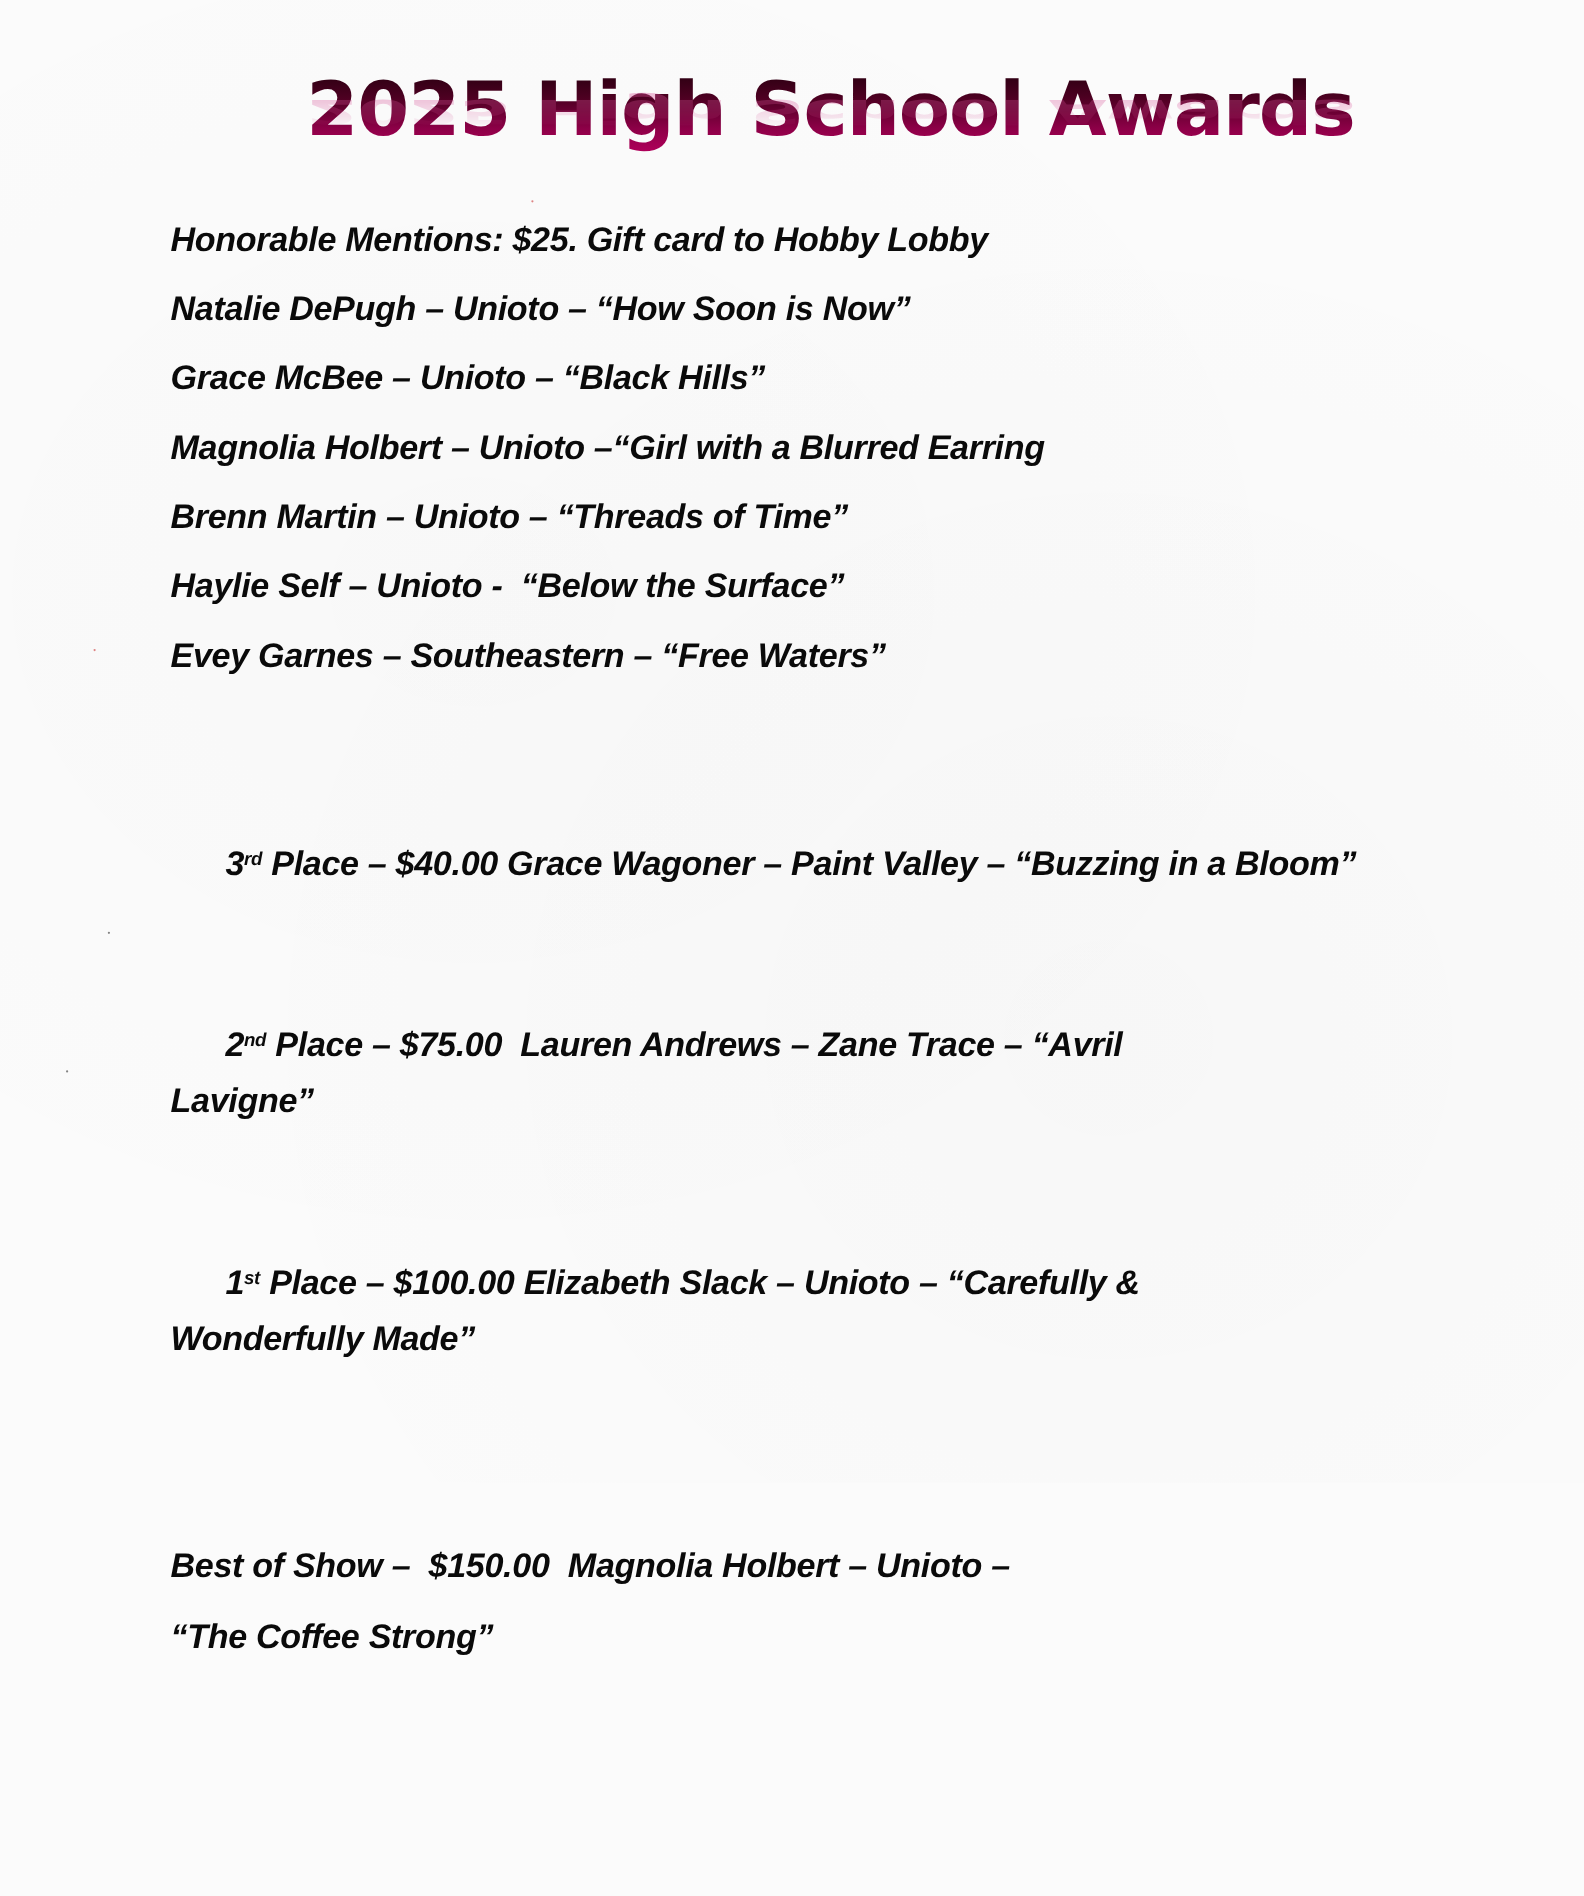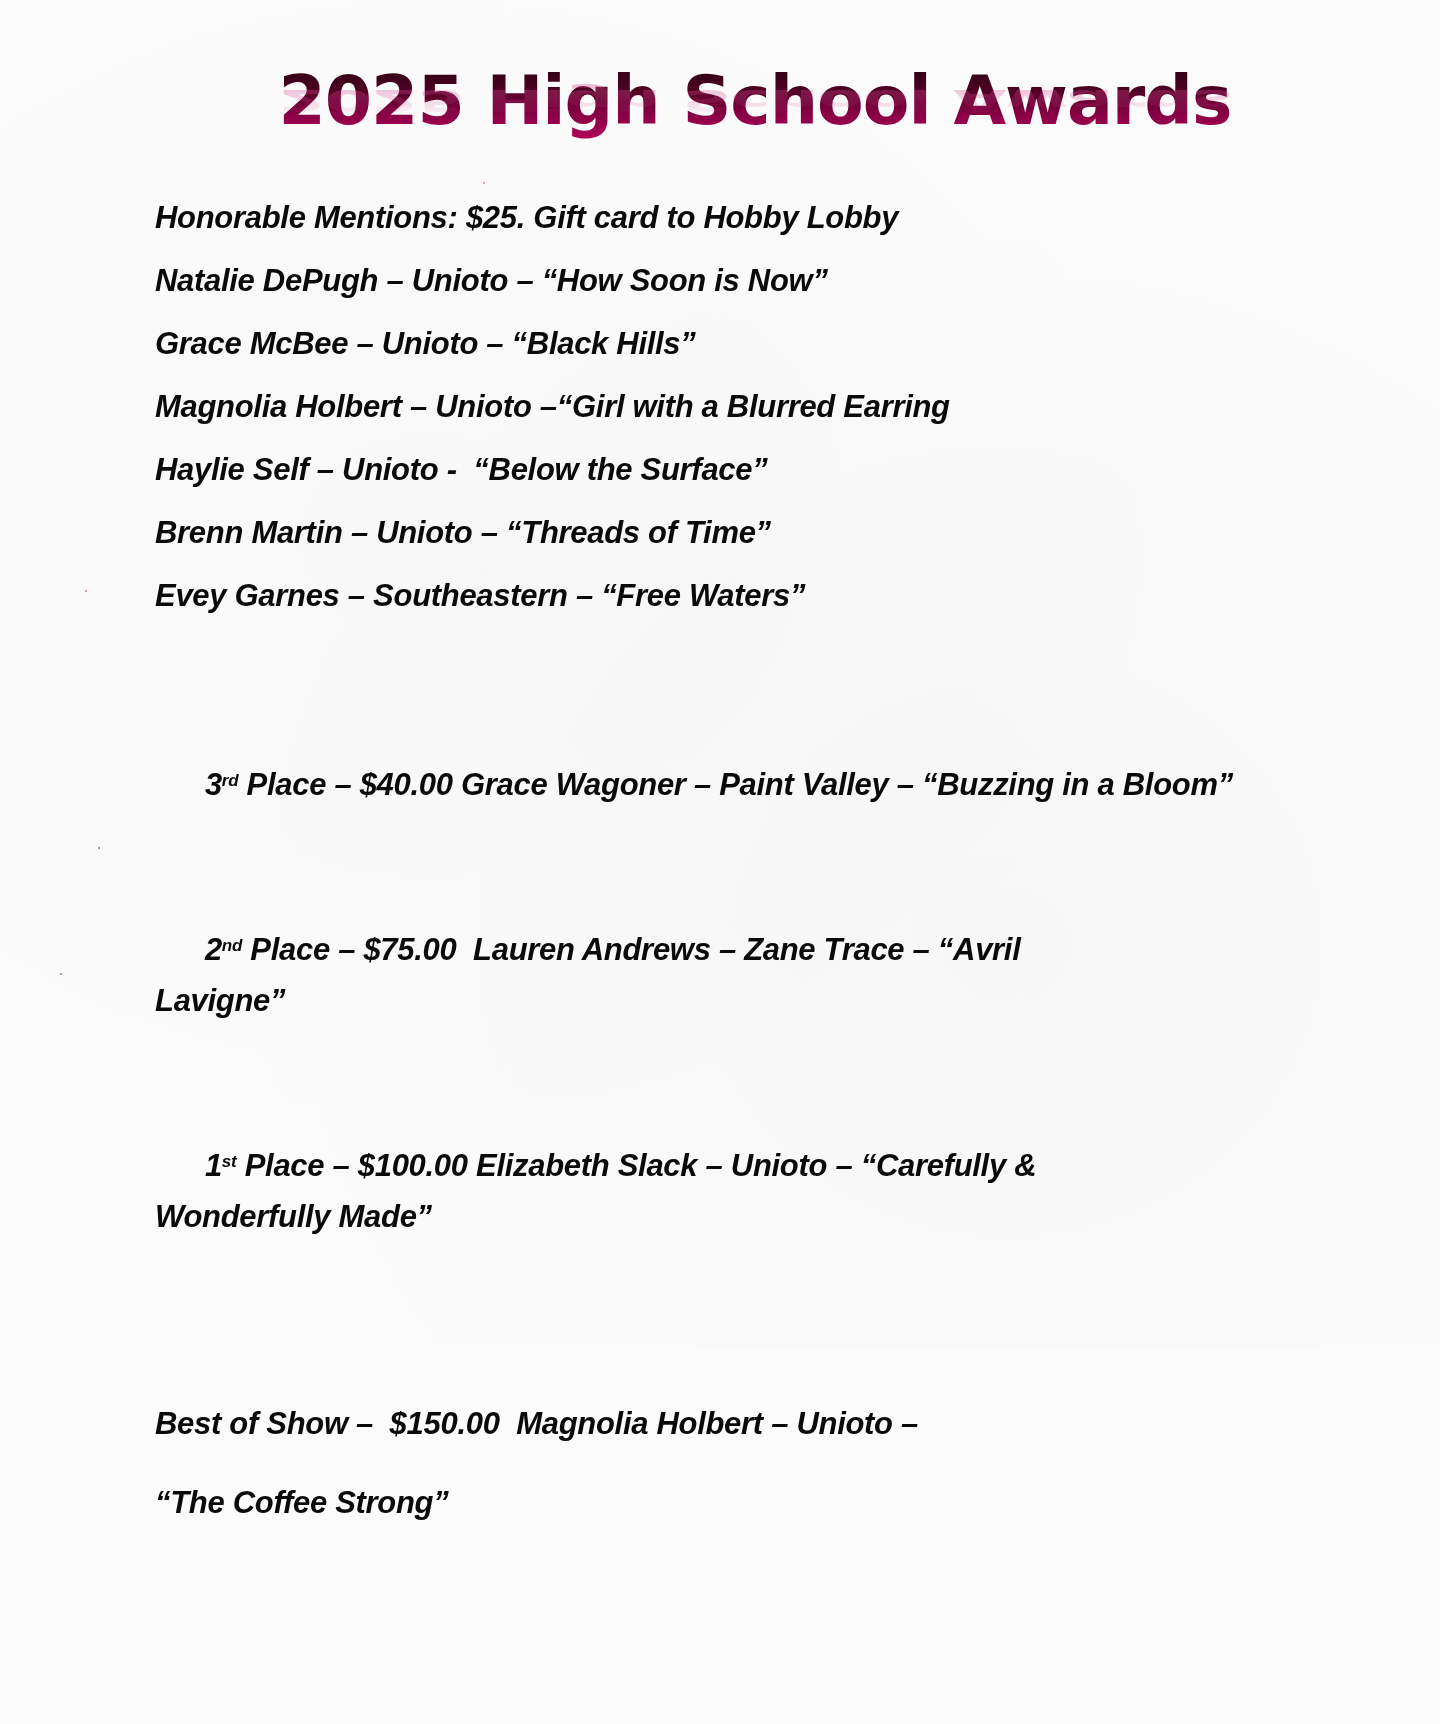--- a/index.html
+++ b/index.html
@@ -110,39 +110,39 @@
     </div>
   </div>
 
   <div class="content">
 
     <p class="line" style="margin-bottom:12px;">Honorable Mentions: $25. Gift card to Hobby Lobby</p>
 
     <p class="line" style="margin-bottom:12px;">Natalie DePugh – Unioto – “How Soon is Now”</p>
     <p class="line" style="margin-bottom:12px;">Grace McBee – Unioto – “Black Hills”</p>
     <p class="line" style="margin-bottom:12px;">Magnolia Holbert – Unioto –“Girl with a Blurred Earring</p>
+    <p class="line" style="margin-bottom:12px;">Brenn Martin – Unioto – “Threads of Time”</p>
     <p class="line" style="margin-bottom:12px;">Haylie Self – Unioto -  “Below the Surface”</p>
-    <p class="line" style="margin-bottom:12px;">Brenn Martin – Unioto – “Threads of Time”</p>
     <p class="line">Evey Garnes – Southeastern – “Free Waters”</p>
 
     <div class="gap-l"></div>
 
     <p class="line" style="margin-bottom:12px; width:1120px;">
       <span>3</span><sup>rd</sup><span> Place – $40.00 Grace Wagoner – Paint Valley – “Buzzing in a Bloom”</span>
     </p>
     <p class="line" style="margin-bottom:12px; width:980px;">
       <span>2</span><sup>nd</sup><span> Place – $75.00  Lauren Andrews – Zane Trace – “Avril Lavigne”</span>
     </p>
     <p class="line" style="width:1020px;">
       <span>1</span><sup>st</sup><span> Place – $100.00 Elizabeth Slack – Unioto – “Carefully &amp; Wonderfully Made”</span>
     </p>
 
     <div class="gap-xl"></div>
 
-    <p class="line" style="margin-bottom:28px;">Best of Show –  $150.00  Magnolia Holbert – Unioto –</p>
+    <p class="line" style="margin-bottom:13px;">Best of Show –  $150.00  Magnolia Holbert – Unioto –</p>
     <p class="line italic" style="margin-bottom:12px;">“The Coffee Strong”</p>
 
   </div>
 
   <div class="speck" style="left:85px; top:590px;"></div>
   <div class="speck" style="left:98px; top:847px; background:#333;"></div>
   <div class="speck" style="left:60px; top:973px; background:#333;"></div>
   <div class="speck" style="left:483px; top:182px;"></div>
 </div>
 

